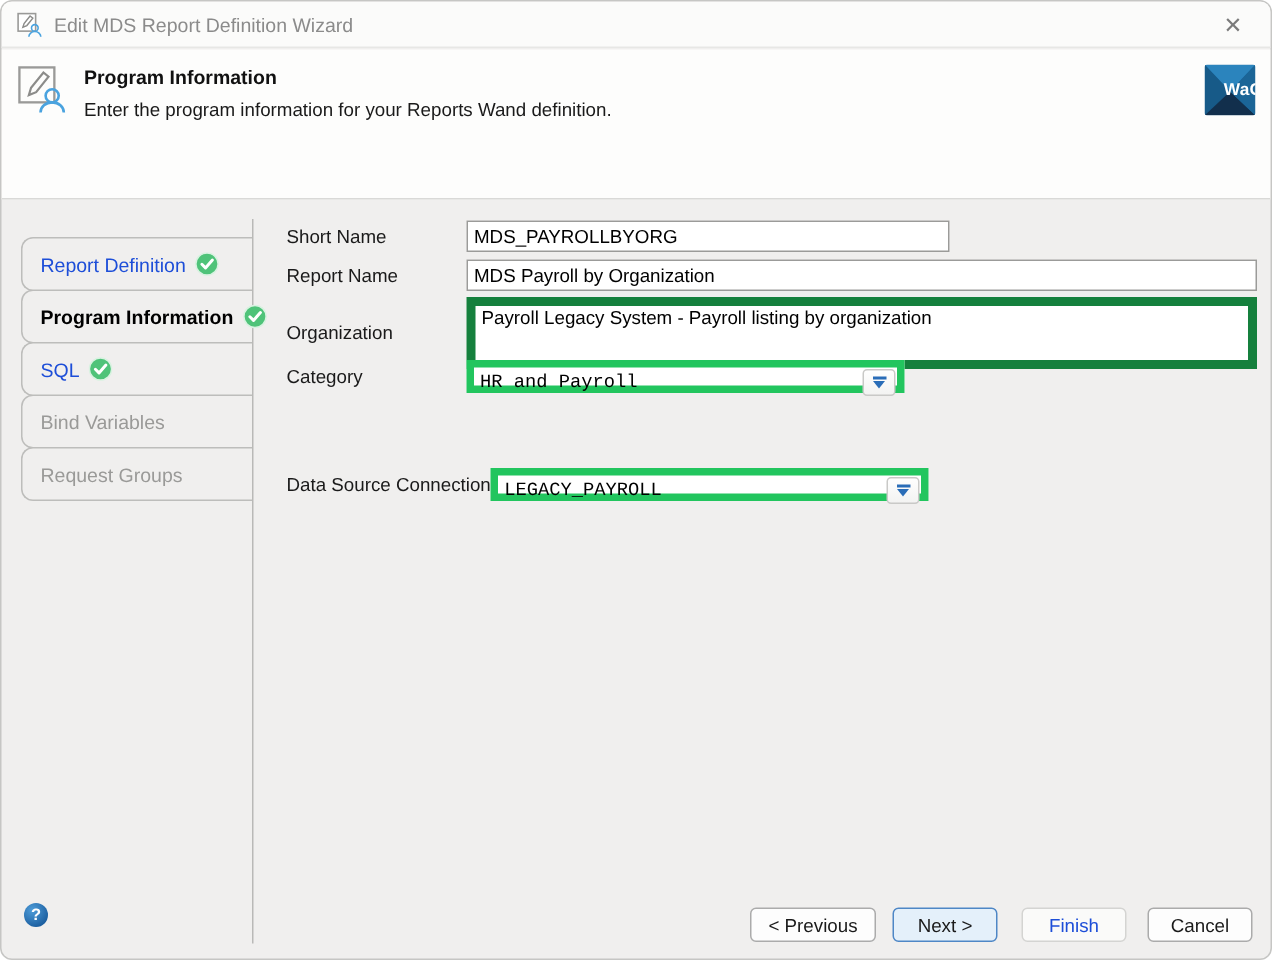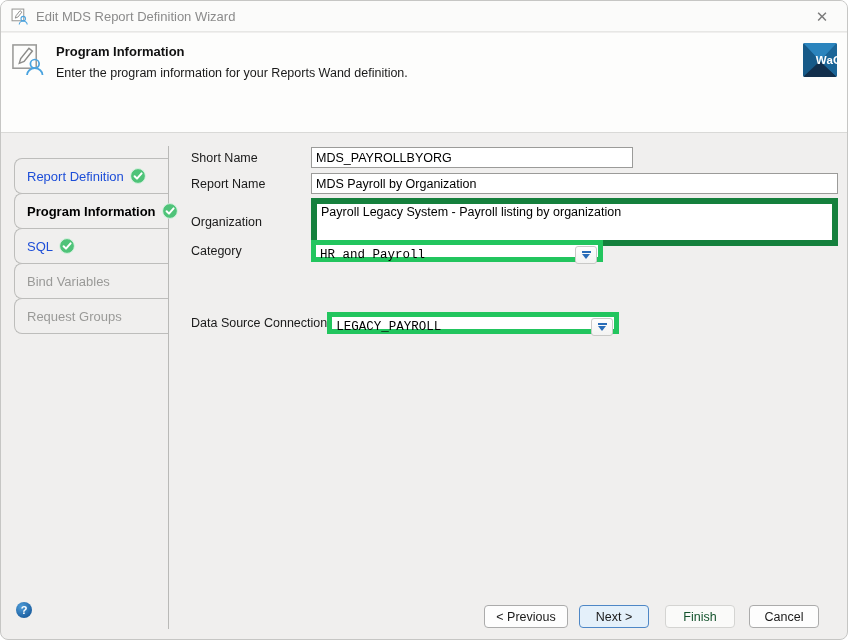--- a/index.html
+++ b/index.html
@@ -83,30 +83,30 @@
   .arrow-tri { width:0; height:0; margin-top:1px;
     border-left:4.5px solid transparent; border-right:4.5px solid transparent; border-top:5px solid #2a6db8; }
   
   .help-btn {
     position:absolute; left:15px; bottom:21px; width:16px; height:16px; border-radius:50%;
     background:radial-gradient(circle at 35% 30%, #4f9dd9, #1c5fa0 75%);
     color:#fff; font-size:11px; font-weight:bold;
     display:flex; align-items:center; justify-content:center; cursor:pointer;
   }
   .footer-buttons {
-    position:absolute; right:28px; bottom:11px; display:flex; align-items:center;
+    position:absolute; right:12px; bottom:11px; display:flex; align-items:center;
   }
   .btn {
     height:23px; border:1px solid #ababab; border-radius:4px;
     background:#fdfdfd; font-family:"Liberation Sans", sans-serif;
     font-size:12.5px; color:#1a1a1a; cursor:pointer; padding:0 10px;
   }
   .btn.prev { width:84px; margin-right:11px; }
   .btn.next { width:70px; margin-right:16px; border-color:#4e87c6; background:#e4f0fa; }
-  .btn.finish { width:70px; margin-right:14px; color:#14532d; border-color:#d4d4d2; background:#fafaf9; cursor:default; }
+  .btn.finish { width:70px; margin-right:14px; color:#1d4ed8; border-color:#d4d4d2; background:#fafaf9; cursor:default; }
   .btn.cancel { width:70px; }
 </style>
 </head>
 <body>
 
 <div class="window">
 
   <div class="titlebar">
     <svg class="tb-icon" viewBox="0 0 32 32">
       <rect x="2" y="2" width="22" height="22" fill="#ffffff" stroke="#9a9a98" stroke-width="2"></rect>

